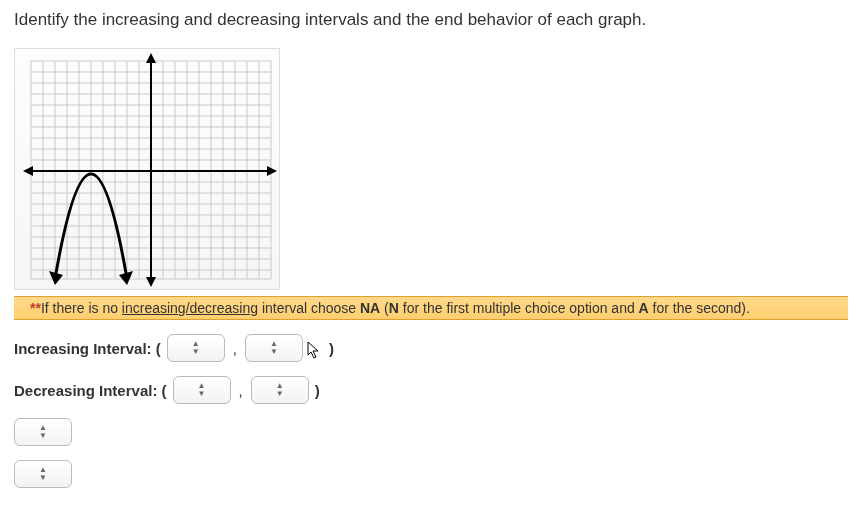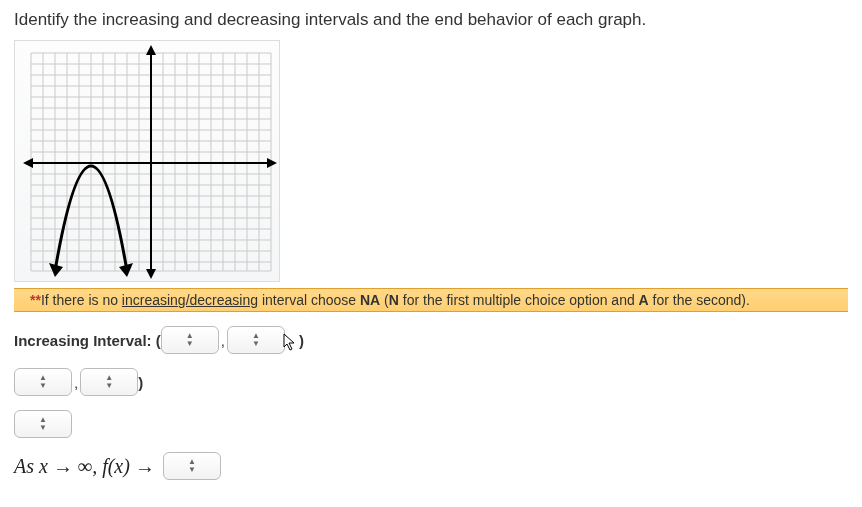--- a/index.html
+++ b/index.html
@@ -7,21 +7,21 @@
       font-family: Arial, Helvetica, sans-serif;
       background: #ffffff;
       width: 862px;
       height: 507px;
       overflow: hidden;
       padding: 10px 14px;
     }
     .title {
       font-size: 17px;
       color: #333;
-      margin-bottom: 10px;
+      margin-bottom: 18px;
     }
     .graph-box {
       width: 266px;
       height: 242px;
       background: linear-gradient(180deg, #fdfdfd 0%, #f5f6f7 100%);
       border: 1px solid #ddd;
       position: relative;
       padding: 4px;
     }
     .graph-svg { display: block; }
@@ -37,20 +37,21 @@
       white-space: nowrap;
       overflow: hidden;
     }
     .note .stars { color: #c0392b; font-weight: bold; }
     .note b { font-weight: bold; }
     .note u { text-decoration: underline; }
     .row {
       display: flex;
       align-items: center;
       margin-top: 14px;
+      gap: 6px;
     }
     .row-label {
       font-size: 15px;
       font-weight: bold;
       color: #333;
     }
     .paren {
       font-size: 15px;
       font-weight: bold;
       color: #333;
@@ -195,20 +196,21 @@
         <span>▼</span>
       </span>
   </div>
   <svg class="cursor-icon" width="14" height="18" viewBox="0 0 14 18">
       <path d="M1 1 L1 14 L4 11 L7 17 L9 16 L6 10 L11 10 Z" fill="#fff" stroke="#000" stroke-width="1"></path>
     </svg>
   <span class="paren">)</span>
 </div>
 
 <div class="row">
+  <span class="row-label">Decreasing Interval: (</span>
   <div class="select">
     <span class="arrows">
         <span>▲</span>
         <span>▼</span>
       </span>
   </div>
   <span class="comma">,</span>
   <div class="select">
     <span class="arrows">
         <span>▲</span>
@@ -221,20 +223,19 @@
 <div class="math-row">
   <div class="select">
     <span class="arrows">
         <span>▲</span>
         <span>▼</span>
       </span>
   </div>
 </div>
 
 <div class="math-row">
-  <span class="math">As x → ∞,  f(x) →</span>
   <div class="select">
     <span class="arrows">
         <span>▲</span>
         <span>▼</span>
       </span>
   </div>
 </div>
 
 </body></html>

